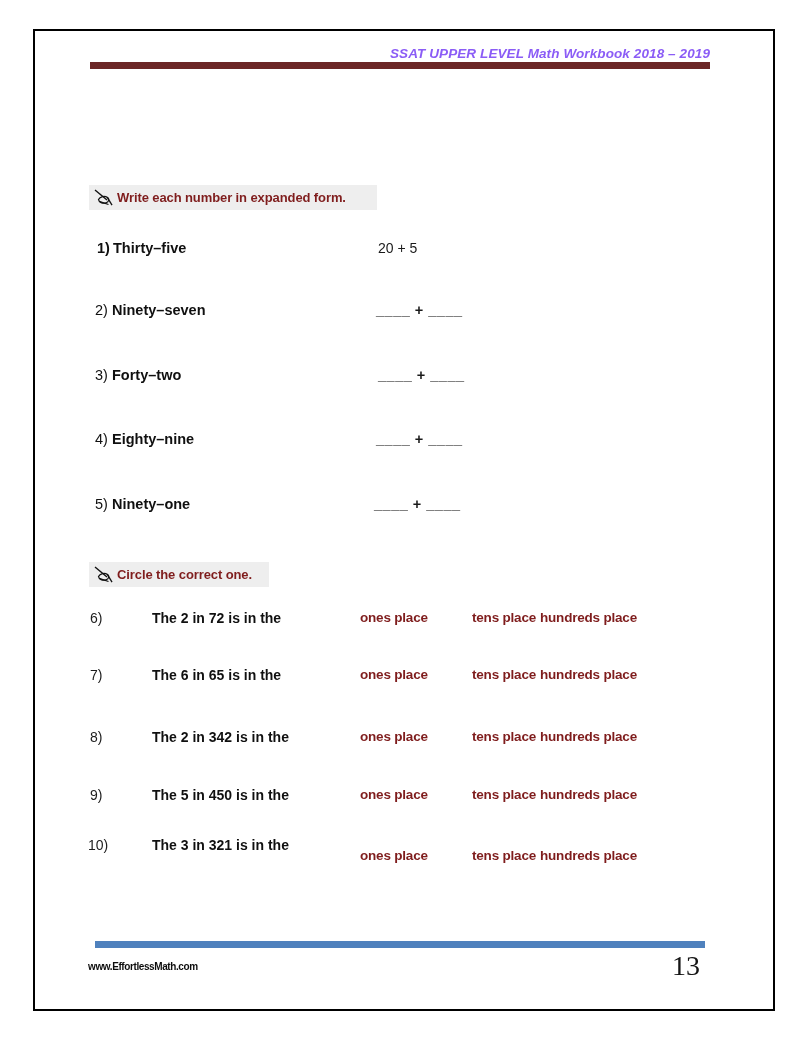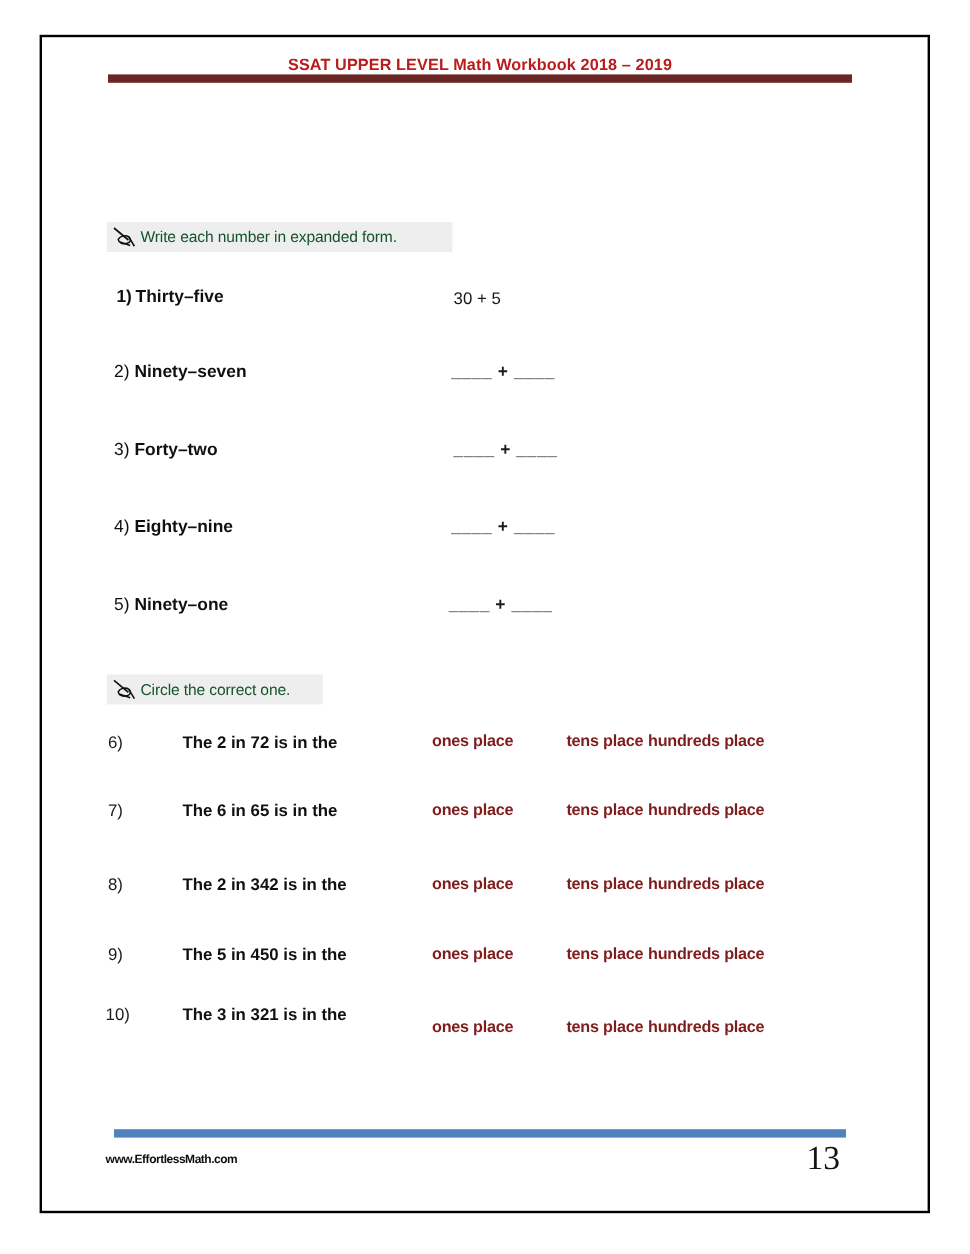--- a/index.html
+++ b/index.html
@@ -33,24 +33,25 @@
     box-sizing: border-box;
     background: #ffffff;
   }
 
   
   #header-title {
     position: absolute;
     left: 90px;
     top: 46px;
     width: 620px;
-    text-align: center;
+    text-align: right;
     font-size: 13.5px;
     font-weight: bold;
-    color: #b91c1c;
+    font-style: italic;
+    color: #8b5cf6;
     letter-spacing: 0.1px;
     white-space: nowrap;
   }
   #header-rule {
     position: absolute;
     left: 90px;
     top: 62px;
     width: 620px;
     height: 7px;
     background: #6b2626;
@@ -94,22 +95,22 @@
     display: inline-block;
     width: 20px;
     height: 18px;
     position: relative;
     margin-right: 3px;
     flex: 0 0 auto;
   }
   .instruction-icon svg { display: block; }
   .instruction-text {
     font-size: 13px;
-    font-weight: normal;
-    color: #14532d;
+    font-weight: bold;
+    color: #7f1d1d;
     letter-spacing: -0.1px;
   }
   #instruction-band-1 { left: 89px; top: 185px; width: 288px; }
   #instruction-band-2 { left: 89px; top: 562px; width: 180px; }
 
   
   .ef-row {
     position: absolute;
     left: 0;
     width: 100%;
@@ -222,21 +223,21 @@
         <path d="M6 12.6 L14.5 15.5" stroke="#111" stroke-width="1.3" fill="none"></path>
         <path d="M13.2 8.2 L18 16.2" stroke="#111" stroke-width="1.3" fill="none"></path>
       </svg>
     </span>
     <span class="instruction-text">Write each number in expanded form.</span>
   </div>
 
   <div class="ef-row" style="top:240px;">
     <span class="ef-label">1)</span>
     <span class="ef-label" style="left:113px;">Thirty–five</span>
-    <span class="ef-answer">30 + 5</span>
+    <span class="ef-answer">20 + 5</span>
   </div>
 
   <div class="ef-row" style="top:302px;">
     <span class="ef-label" style="left:95px; font-weight:normal;">2)</span>
     <span class="ef-label" style="left:112px;">Ninety–seven</span>
     <span class="ef-blank">____ + ____</span>
   </div>
 
   <div class="ef-row" style="top:367px;">
     <span class="ef-label" style="left:95px; font-weight:normal;">3)</span>

